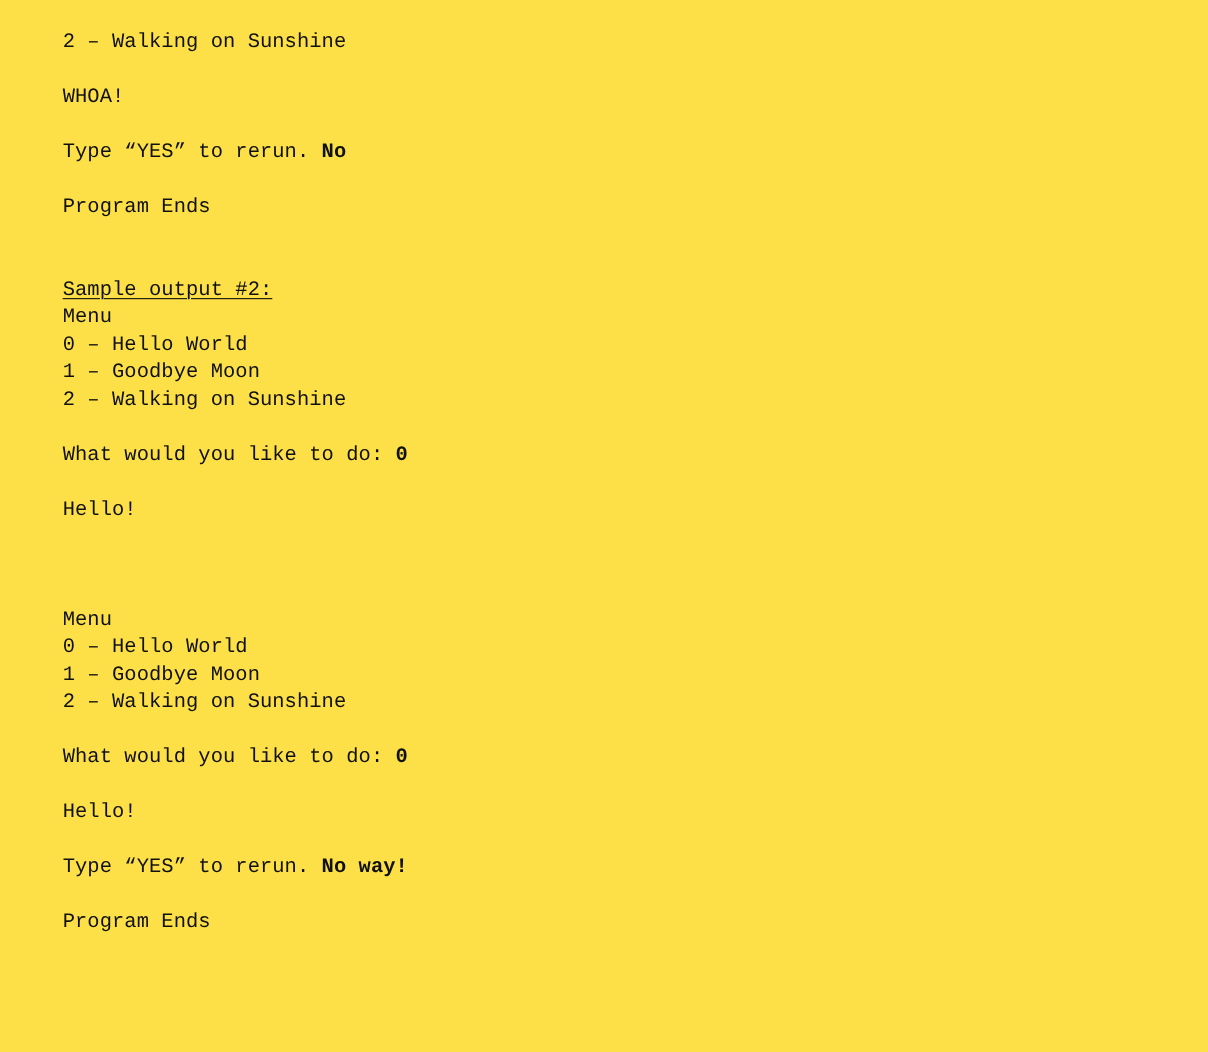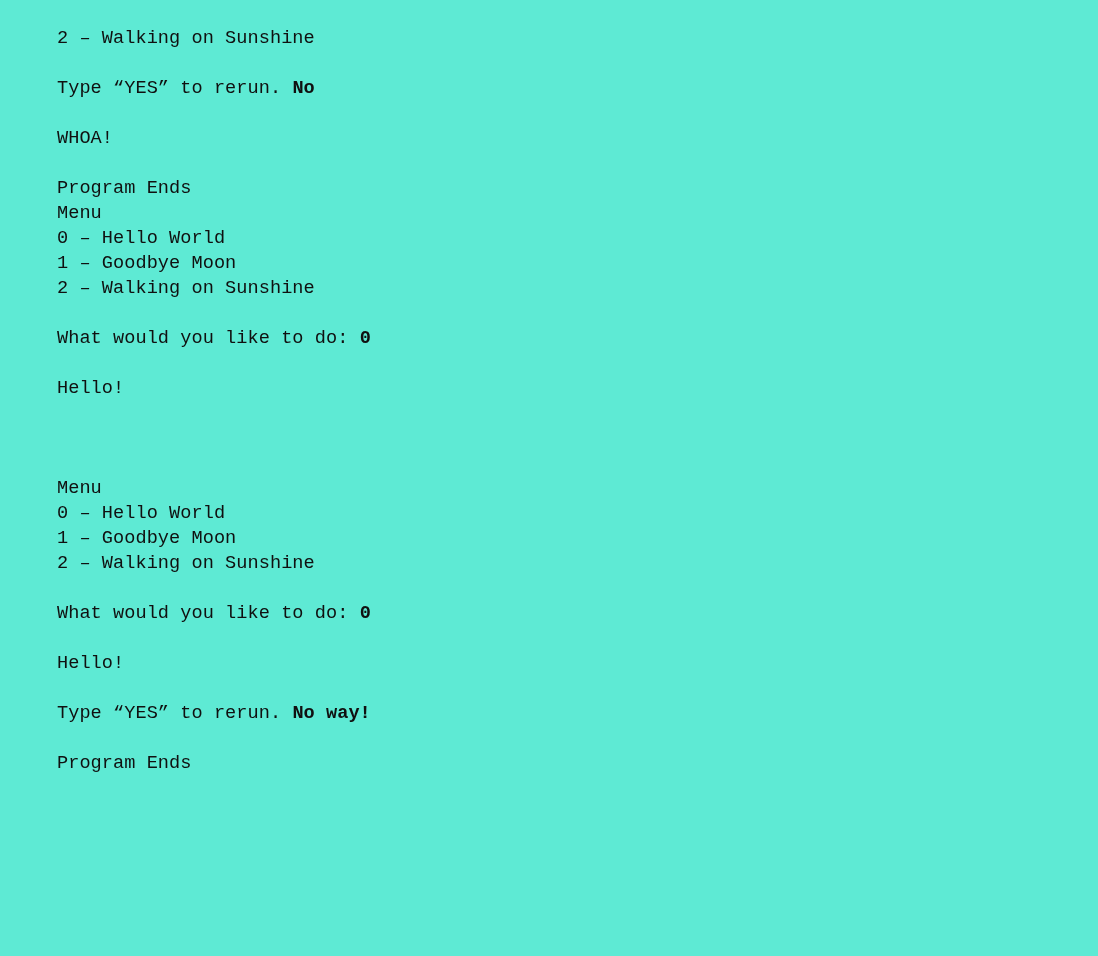--- a/index.html
+++ b/index.html
@@ -17,21 +17,21 @@
     color: #000000;
     -webkit-font-smoothing: antialiased;
   }
 
   #doc-page {
     position: absolute;
     left: 0;
     top: 0;
     width: 1098px;
     height: 956px;
-    background: #5eead4;
+    background: #fde047;
   }
 
   #transcript {
     position: absolute;
     left: 57px;
     top: 26px;
     width: 1000px;
   }
 
   .line {
@@ -61,26 +61,27 @@
 </head>
 <body>
 
 <div id="doc-page">
 
   <div id="transcript">
 
     <div class="line">2 – Walking on Sunshine</div>
 
 
+    <div class="line gap-1">WHOA!</div>
+
     <div class="line gap-1"><span>Type “YES” to rerun. </span><span class="user-input">No</span></div>
-
-    <div class="line gap-1">WHOA!</div>
 
     <div class="line gap-1">Program Ends</div>
 
+    <div class="line gap-2"><span class="section-heading">Sample output #2:</span></div>
 
     <div class="line">Menu</div>
     <div class="line">0 – Hello World</div>
     <div class="line">1 – Goodbye Moon</div>
     <div class="line">2 – Walking on Sunshine</div>
 
     <div class="line gap-1"><span>What would you like to do: </span><span class="user-input">0</span></div>
 
     <div class="line gap-1">Hello!</div>
 

